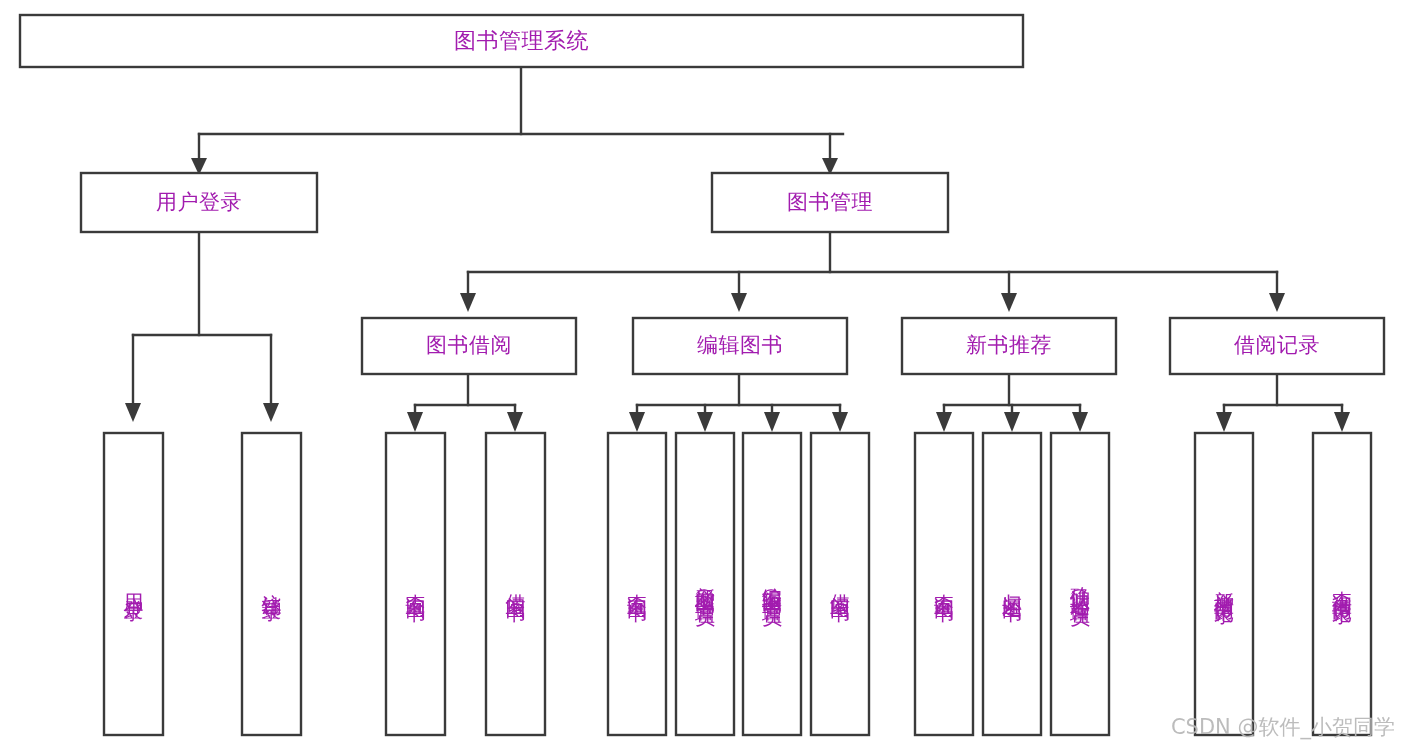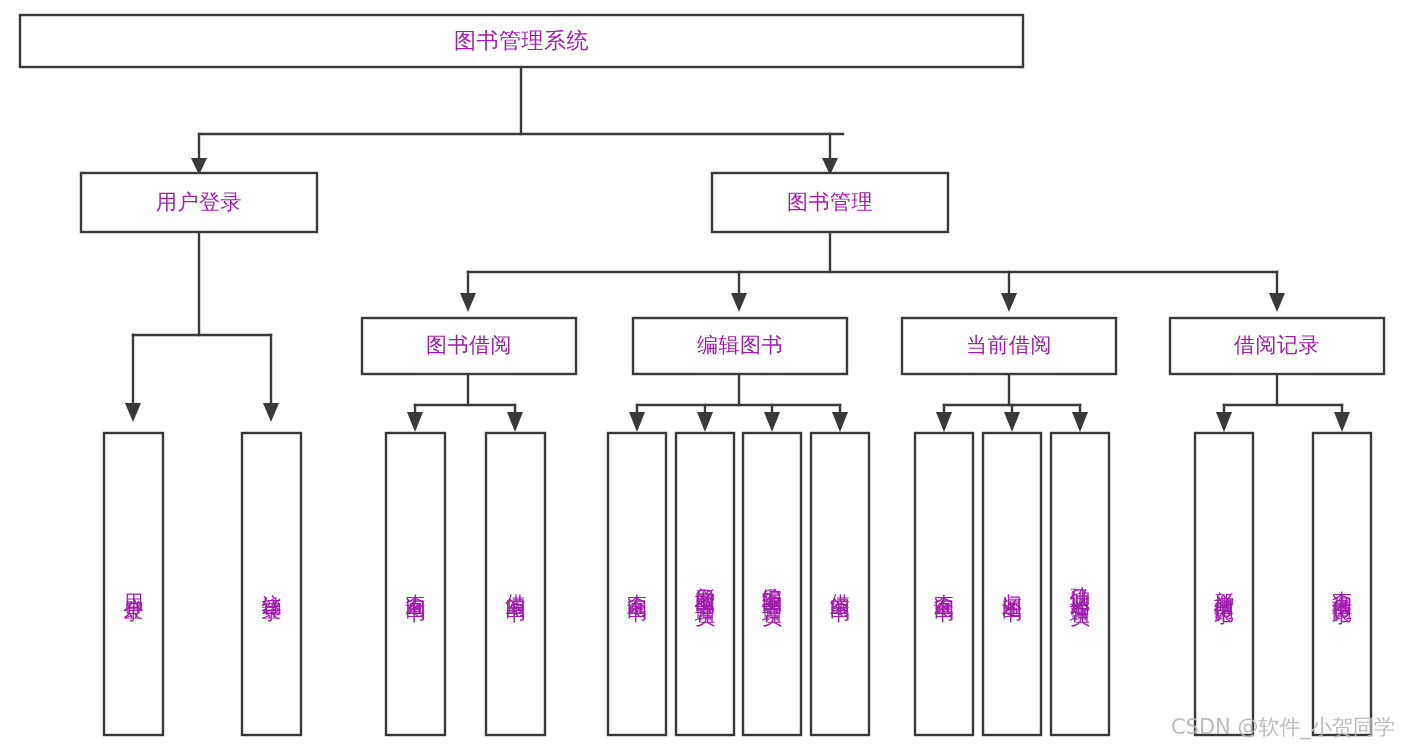--- a/index.html
+++ b/index.html
@@ -195,21 +195,21 @@
   <div class="node-label label-h label-title" style="left:20px; top:15px; width:1003px; height:52px;">图书管理系统</div>
 
   <div class="node-label label-h" style="left:81px; top:173px; width:236px; height:59px;">用户登录</div>
 
   <div class="node-label label-h" style="left:712px; top:173px; width:236px; height:59px;">图书管理</div>
 
   <div class="node-label label-h" style="left:362px; top:318px; width:214px; height:56px;">图书借阅</div>
 
   <div class="node-label label-h" style="left:633px; top:318px; width:214px; height:56px;">编辑图书</div>
 
-  <div class="node-label label-h" style="left:902px; top:318px; width:214px; height:56px;">当前借阅</div>
+  <div class="node-label label-h" style="left:902px; top:318px; width:214px; height:56px;">新书推荐</div>
 
   <div class="node-label label-h" style="left:1170px; top:318px; width:214px; height:56px;border-radius:8px;">借阅记录</div>
 
   <div class="node-label label-v" style="left:104px; top:433px; width:59px; height:302px;">用户登录</div>
 
   <div class="node-label label-v" style="left:242px; top:433px; width:59px; height:302px;">注销登录</div>
 
   <div class="node-label label-v" style="left:386px; top:433px; width:59px; height:302px;">查询图书</div>
 
   <div class="node-label label-v" style="left:486px; top:433px; width:59px; height:302px;">借阅图书</div>

